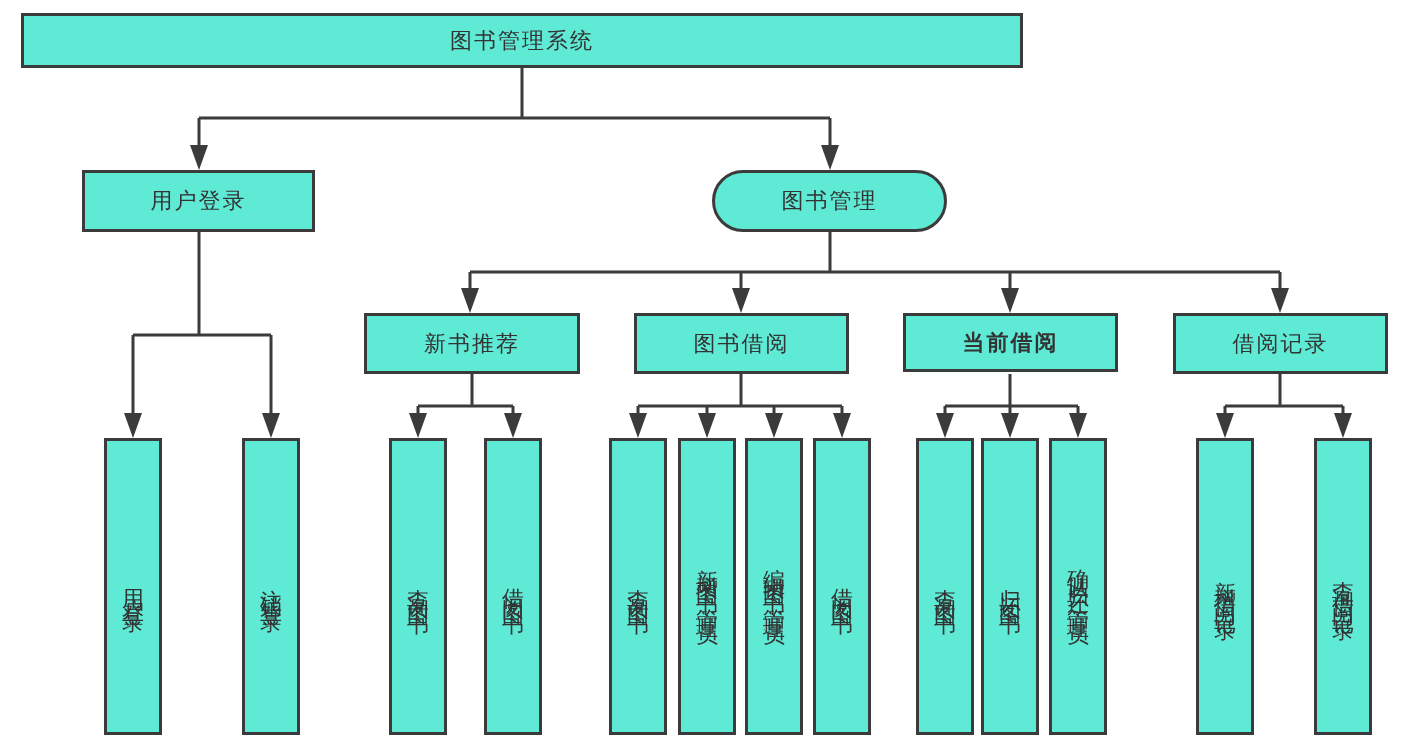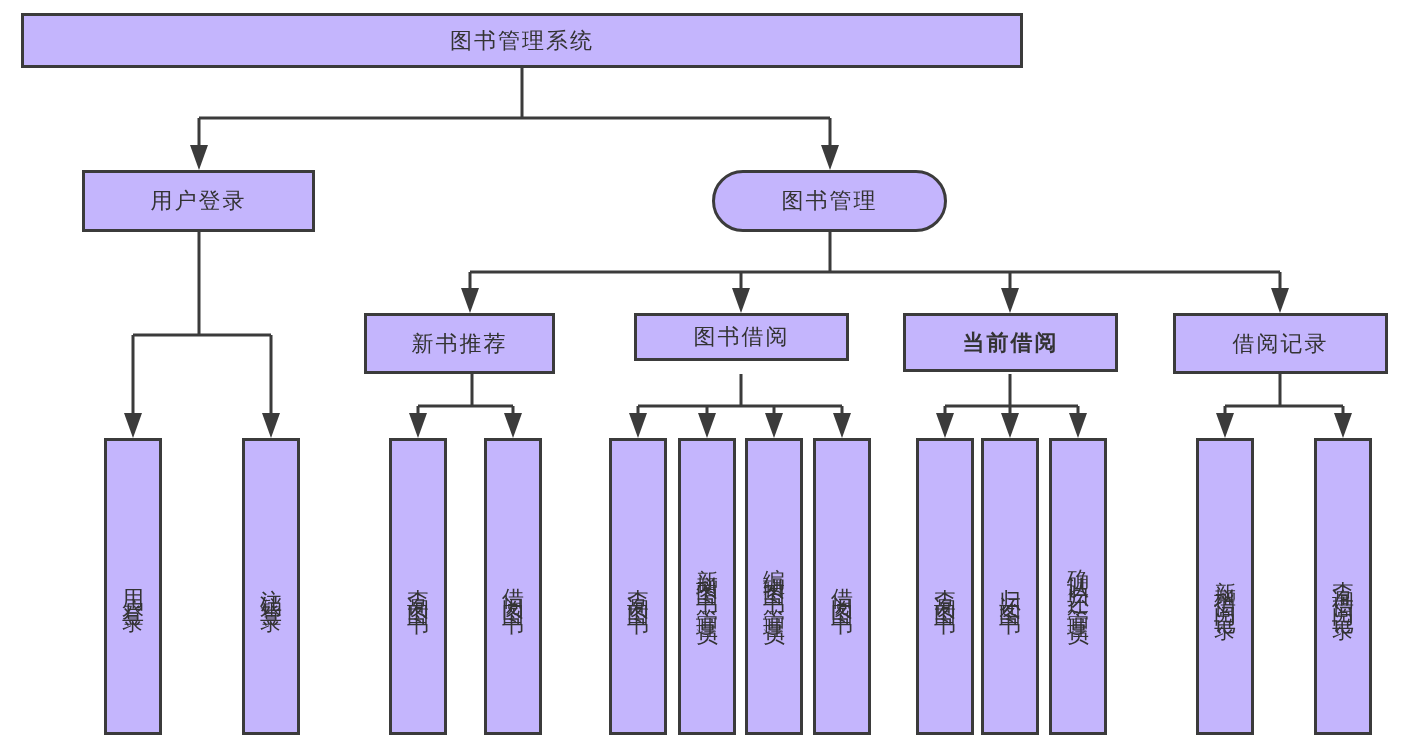--- a/index.html
+++ b/index.html
@@ -9,21 +9,21 @@
     height: 747px;
     background: #ffffff;
     font-family: "Liberation Sans", sans-serif;
     overflow: hidden;
   }
   #wires { position: absolute; left: 0; top: 0; z-index: 0; }
   .box {
     position: absolute;
     box-sizing: border-box;
     border: 3px solid #3b3b3b;
-    background: #c4b5fd;
+    background: #5eead4;
     display: flex;
     align-items: center;
     justify-content: center;
     color: #333333;
     font-size: 22px;
     letter-spacing: 2px;
     line-height: 1;
     z-index: 1;
   }
   .vbox {
@@ -33,22 +33,22 @@
     top: 438px;
     width: 58px;
     height: 297px;
   }
   
   #n-root   { left: 21px;   top: 13px;  width: 1002px; height: 55px; }
   
   #n-login  { left: 82px;   top: 170px; width: 233px;  height: 62px; }
   #n-mgmt   { left: 712px;  top: 170px; width: 235px;  height: 62px; border-radius: 31px; }
   
-  #n-rec    { left: 364px;  top: 313px; width: 191px;  height: 61px; }
-  #n-bor    { left: 634px;  top: 313px; width: 215px;  height: 48px; }
+  #n-rec    { left: 364px;  top: 313px; width: 216px;  height: 61px; }
+  #n-bor    { left: 634px;  top: 313px; width: 215px;  height: 61px; }
   #n-cur    { left: 903px;  top: 313px; width: 215px;  height: 59px; font-weight: bold; }
   #n-his    { left: 1173px; top: 313px; width: 215px;  height: 61px; }
   
   #l-login   { left: 104px; }
   #l-logout  { left: 242px; }
   #l-recq    { left: 389px; }
   #l-recb    { left: 484px; }
   #l-bbq     { left: 609px; }
   #l-bba     { left: 678px; }
   #l-bbe     { left: 745px; }

